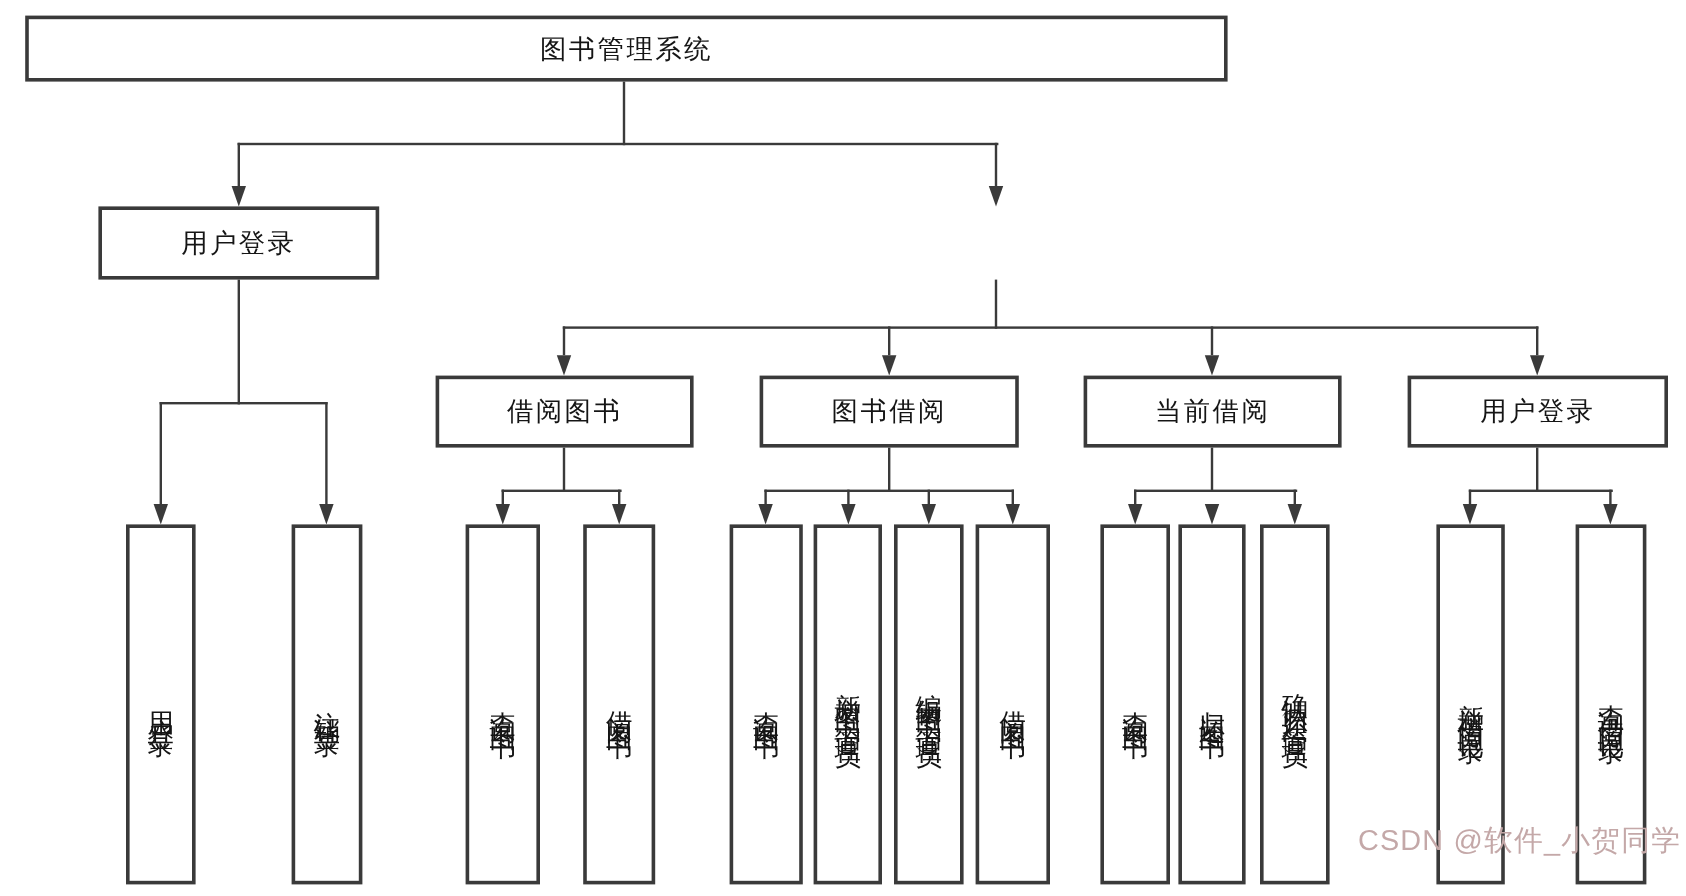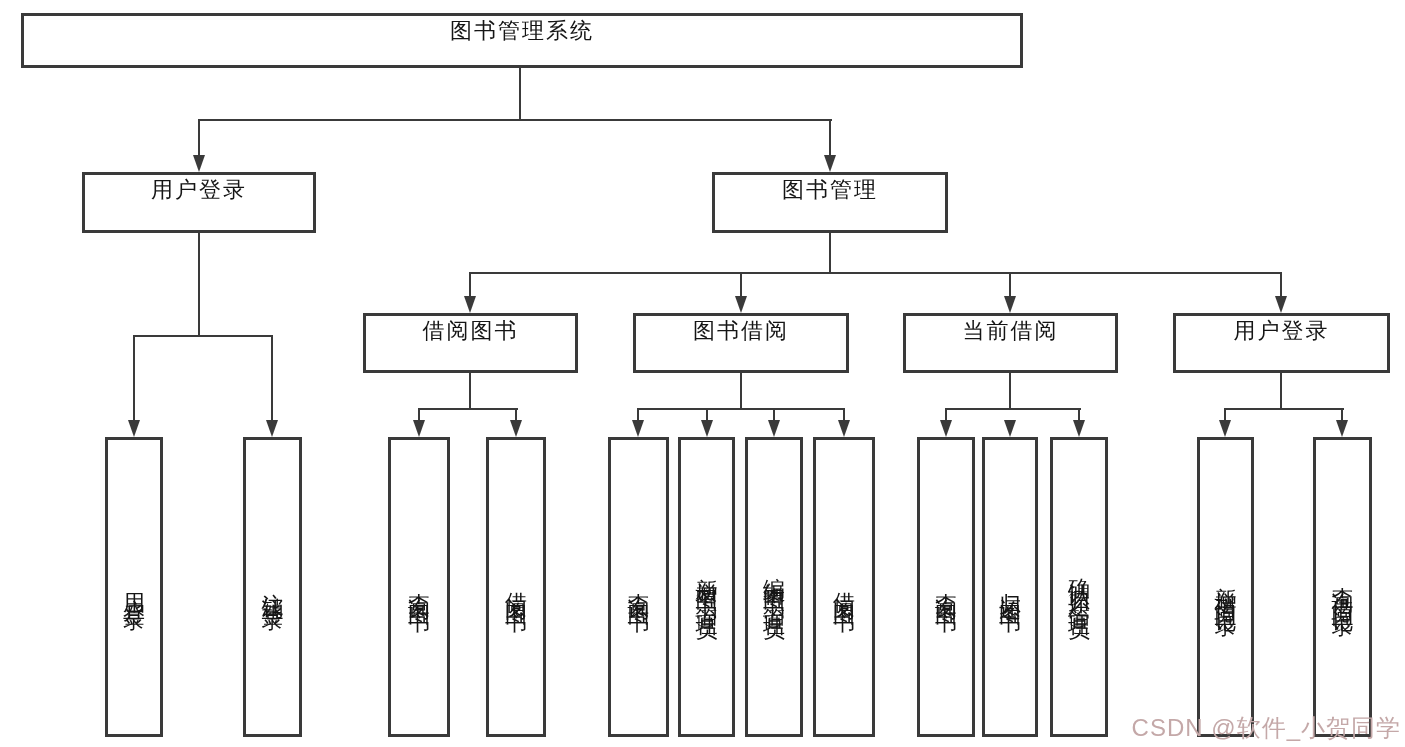--- a/index.html
+++ b/index.html
@@ -6,42 +6,42 @@
   body{
     width:1405px;height:747px;position:relative;overflow:hidden;
     font-family:"Liberation Sans","DejaVu Sans",sans-serif;
     color:#1c1c1c;
   }
   .canvas{position:absolute;left:0;top:0;width:1405px;height:747px;}
 
   
   .node{
     position:absolute;box-sizing:border-box;background:#ffffff;
-    border:3px solid #3a3a3a;display:flex;align-items:flex-start;justify-content:center;
+    border:3px solid #3a3a3a;display:flex;align-items:center;justify-content:center;
   }
   .node .hlabel{
     font-size:22px;letter-spacing:2px;color:#151515;white-space:nowrap;
   }
   .leaf{align-items:center;justify-content:center;}
   .vtext{
     writing-mode:vertical-rl;text-orientation:mixed;
     font-size:22px;letter-spacing:6px;color:#151515;line-height:1;
     max-height:292px;
   }
 
   
   .line{position:absolute;background:#3a3a3a;}
   .arrow{
     position:absolute;width:0;height:0;
     border-left:6px solid transparent;border-right:6px solid transparent;
     border-top:17px solid #3a3a3a;
   }
 
   .watermark{
-    position:absolute;right:4px;top:712px;
+    position:absolute;right:4px;top:684px;
     font-size:24px;color:#c4a8a8;letter-spacing:1px;white-space:nowrap;
   }
 </style>
 </head>
 <body>
 
 <div class="canvas">
 
   <div class="node" style="left:21px;top:13px;width:1002px;height:55px;">
     <span class="hlabel">图书管理系统</span>
@@ -49,23 +49,20 @@
 
   <div class="line" style="left:519px;top:68px;width:2px;height:53px;"></div>
   <div class="line" style="left:198px;top:119px;width:634px;height:2px;"></div>
   <div class="line" style="left:198px;top:119px;width:2px;height:38px;"></div>
   <div class="line" style="left:829px;top:119px;width:2px;height:38px;"></div>
   <div class="arrow" style="left:193px;top:155px;"></div>
   <div class="arrow" style="left:824px;top:155px;"></div>
 
   <div class="node" style="left:82px;top:172px;width:234px;height:61px;">
     <span class="hlabel">用户登录</span>
-  </div>
-  <div class="node" style="left:712px;top:172px;width:236px;height:61px;">
-    <span class="hlabel">图书管理</span>
   </div>
 
   <div class="line" style="left:198px;top:233px;width:2px;height:104px;"></div>
   <div class="line" style="left:133px;top:335px;width:140px;height:2px;"></div>
   <div class="line" style="left:133px;top:335px;width:2px;height:86px;"></div>
   <div class="line" style="left:271px;top:335px;width:2px;height:86px;"></div>
   <div class="arrow" style="left:128px;top:420px;"></div>
   <div class="arrow" style="left:266px;top:420px;"></div>
 
   <div class="line" style="left:829px;top:233px;width:2px;height:41px;"></div>

